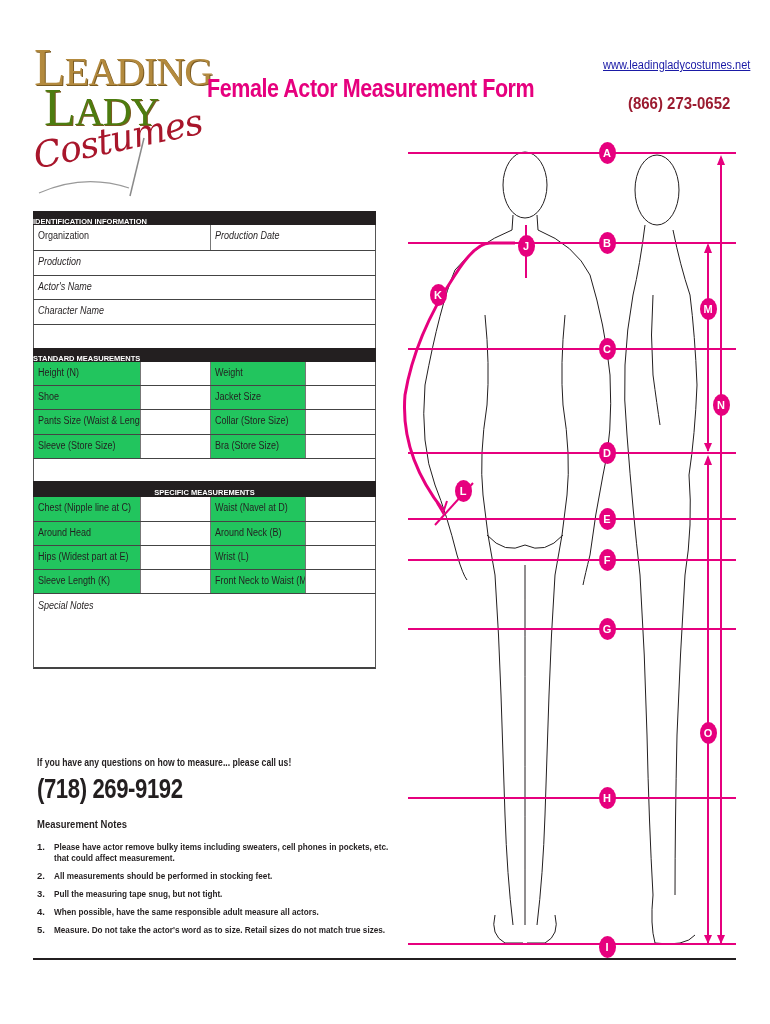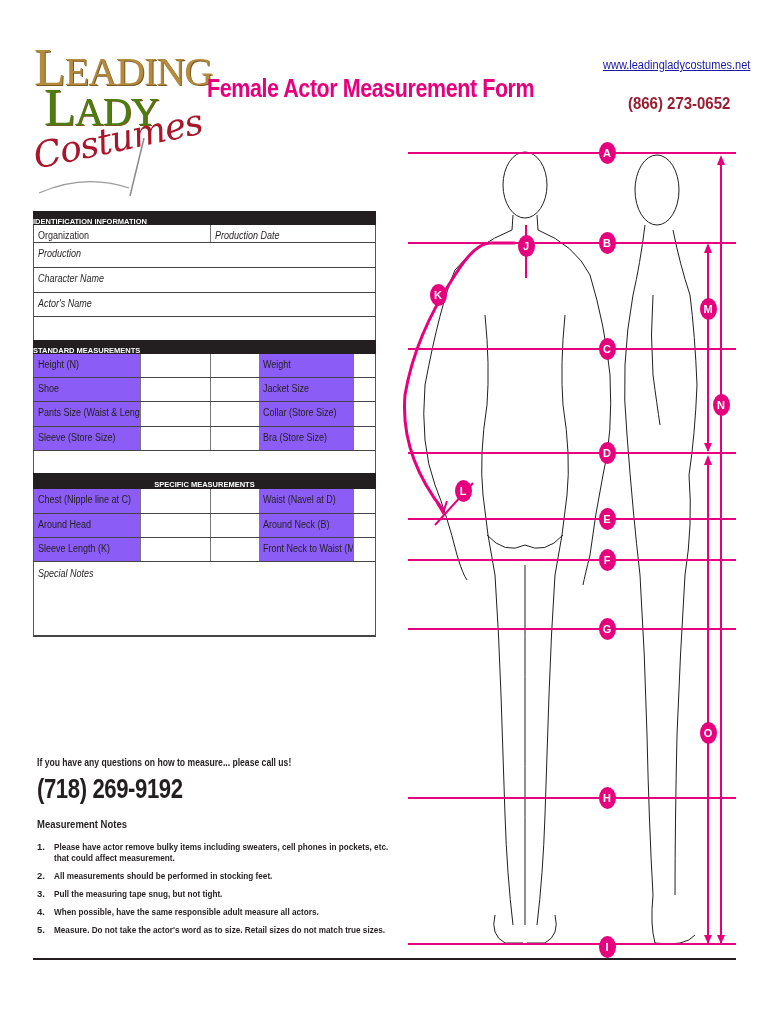--- a/index.html
+++ b/index.html
@@ -19,24 +19,24 @@
   .website { left:603px; top:58px; font-size:12.5px; color:#1a1aa6; text-decoration:underline; transform:scaleX(0.88); transform-origin:left top; white-space:nowrap; }
   .phone-top { left:628px; top:94px; font-size:17px; font-weight:bold; color:#9b1b30; transform:scaleX(0.88); transform-origin:left top; white-space:nowrap; }
 
   
   .form { left:33px; top:211px; width:343px; }
   .sec-hdr { background:#231f20; color:#fff; font-size:7.5px; font-weight:bold; letter-spacing:0; height:14px; line-height:22px; box-sizing:border-box; text-transform:uppercase; }
   .sec-hdr.center { text-align:center; padding-left:0; }
   .row { position:relative; height:24px; border-left:1.5px solid #555; border-right:1.5px solid #555; border-bottom:1.5px solid #444; box-sizing:border-box; display:flex; }
   .cell { box-sizing:border-box; font-size:10px; line-height:22px; padding-left:4px; white-space:nowrap; overflow:hidden; color:#231f20; transform-origin:left; }
   .cell .t { display:inline-block; transform:scaleX(0.9); transform-origin:left center; }
-  .pink { background:#8b5cf6; }
+  .pink { background:#22c55e; }
   .c1 { width:107px; border-right:1px solid #777; }
   .c2 { width:70px; border-right:1px solid #777; }
-  .c3 { width:95px; border-right:1px solid #777;margin-left:48px; }
+  .c3 { width:95px; border-right:1px solid #777; }
   .c4 { flex:1; }
   .full { flex:1;font-style:italic; }
   .half1 { width:177px; border-right:1px solid #777; }
   .blank { height:23px; }
   .notes { height:75px; }
 
   .callus { left:37px; top:757px; font-size:10px; font-weight:bold; transform:scaleX(0.86); transform-origin:left top; white-space:nowrap; }
   .phone-big { left:37px; top:774px; font-size:27px; font-weight:bold; transform:scaleX(0.82); transform-origin:left top; white-space:nowrap; letter-spacing:-0.5px; }
   .mnotes-title { left:37px; top:818px; font-size:11px; font-weight:bold; transform:scaleX(0.86); transform-origin:left top; white-space:nowrap; }
   .mnotes { left:37px; top:841px; width:380px; font-size:9.5px; font-weight:bold; }
@@ -62,33 +62,33 @@
     <path d="M5 145 Q50 125 95 140" stroke="#999" stroke-width="1.2" fill="none"></path>
   </svg>
 </div>
 
 <div class="abs title">Female Actor Measurement Form</div>
 <a class="abs website">www.leadingladycostumes.net</a>
 <div class="abs phone-top">(866) 273-0652</div>
 
 <div class="abs form">
   <div class="sec-hdr">IDENTIFICATION INFORMATION</div>
-  <div class="row" style="height:18px">
+  <div class="row" style="height:26px">
     <div class="cell half1"><span class="t">Organization</span></div>
     <div class="cell full"><span class="t">Production Date</span></div>
   </div>
   <div class="row" style="height:25px">
     <div class="cell full"><span class="t">Production</span></div>
   </div>
+  <div class="row">
+    <div class="cell full"><span class="t">Actor's Name</span></div>
+  </div>
   <div class="row" style="height:25px">
     <div class="cell full"><span class="t">Character Name</span></div>
   </div>
-  <div class="row">
-    <div class="cell full"><span class="t">Actor's Name</span></div>
-  </div>
   <div class="row blank" style="border-bottom:none"></div>
 
   <div class="sec-hdr">STANDARD MEASUREMENTS</div>
   <div class="row">
     <div class="cell c1 pink"><span class="t">Height (N)</span></div>
     <div class="cell c2"></div>
     <div class="cell c3 pink"><span class="t">Weight</span></div>
     <div class="cell c4"></div>
   </div>
   <div class="row">
@@ -115,20 +115,26 @@
   <div class="row" style="height:25px">
     <div class="cell c1 pink"><span class="t">Chest (Nipple line at C)</span></div>
     <div class="cell c2"></div>
     <div class="cell c3 pink"><span class="t">Waist (Navel at D)</span></div>
     <div class="cell c4"></div>
   </div>
   <div class="row">
     <div class="cell c1 pink"><span class="t">Around Head</span></div>
     <div class="cell c2"></div>
     <div class="cell c3 pink"><span class="t">Around Neck (B)</span></div>
+    <div class="cell c4"></div>
+  </div>
+  <div class="row">
+    <div class="cell c1 pink"><span class="t">Hips (Widest part at E)</span></div>
+    <div class="cell c2"></div>
+    <div class="cell c3 pink"><span class="t">Wrist (L)</span></div>
     <div class="cell c4"></div>
   </div>
   <div class="row">
     <div class="cell c1 pink"><span class="t">Sleeve Length (K)</span></div>
     <div class="cell c2"></div>
     <div class="cell c3 pink"><span class="t">Front  Neck to Waist (M)</span></div>
     <div class="cell c4"></div>
   </div>
   <div class="row notes" style="border-bottom:2px solid #444">
     <div class="cell full" style="line-height:24px"><span class="t">Special Notes</span></div>

